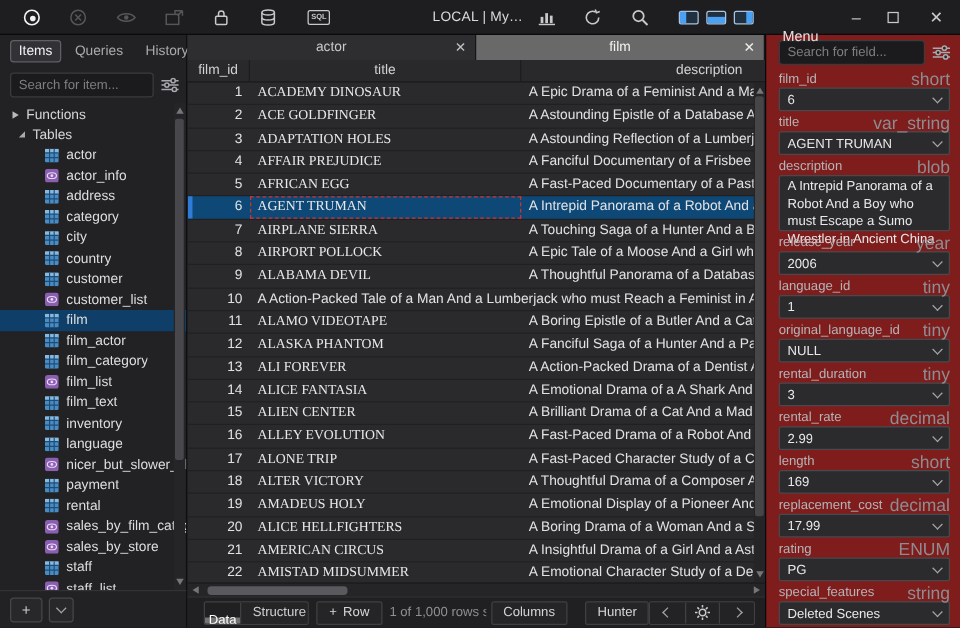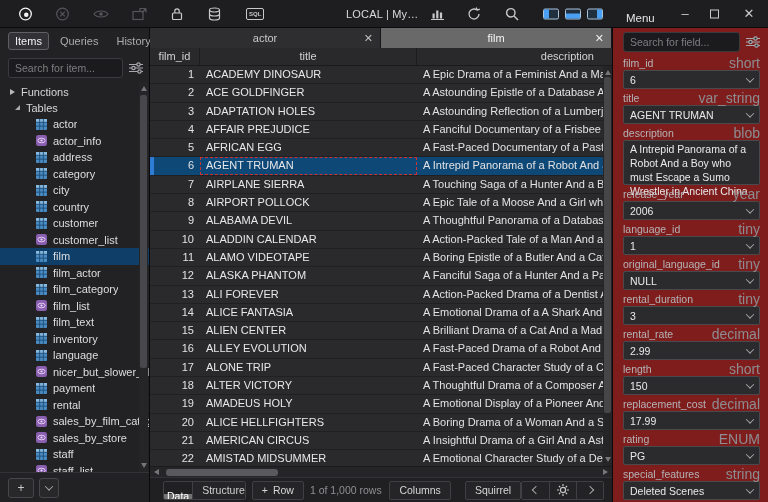--- a/index.html
+++ b/index.html
@@ -13,21 +13,21 @@
   .ic-dim { color:#55555a; }
   .ic-lit { color:#c9c9cc; }
   .ic-bright { color:#f2f2f4; }
   .conn-label { position:absolute; top:0; height:28px; line-height:28px; left:346px; font-size:11px; color:#dadadc; letter-spacing:.2px; }
   .sql-box { border:1px solid currentColor; border-radius:2px; font-size:6px; font-weight:bold; padding:2px 2px; line-height:1; }
   .ptog { width:16px; height:11px; border:1px solid #a9c4dd; border-radius:2px; position:relative; background:#20303f; }
   .ptog::after { content:''; position:absolute; background:#4aa0f2; }
   .ptog-left::after   { left:0; top:0; bottom:0; width:5px; }
   .ptog-bottom::after { left:0; right:0; bottom:0; height:5px; }
   .ptog-right::after  { right:0; top:0; bottom:0; width:5px; }
-  .menu-title { position:absolute; left:626px; top:4px; height:28px; line-height:28px; font-size:11.5px; color:#e4e4e6; }
+  .menu-title { position:absolute; left:626px; top:16px; height:28px; line-height:28px; font-size:11.5px; color:#e4e4e6; }
   .win-min { left:678px; width:14px; height:28px; color:#c9c9cc; font-size:13px; }
   .win-max { left:710px; }
   .win-max span { display:block; width:9px; height:9px; border:1px solid #c9c9cc; }
   .win-close { left:742px; width:14px; height:28px; color:#c9c9cc; font-size:13px; }
 
   
   .content { flex:1; display:flex; min-height:0; }
 
   
   .sidebar { width:150px; background:#222224; border-right:1px solid #0a0a0c; display:flex; flex-direction:column; }
@@ -72,21 +72,21 @@
   .mtab.active .tab-x { color:#eceded; }
 
   .thead { height:18px; flex:0 0 18px; display:flex; background:#29292b; border-bottom:1px solid #1a1a1c; font-size:11px; color:#d2d2d4; }
   .hc-id   { width:50px; text-align:center; line-height:17px; border-right:1px solid #1d1d1f; }
   .hc-title{ width:217px; text-align:center; line-height:17px; border-right:1px solid #1d1d1f; }
   .hc-desc { flex:1; text-align:right; line-height:17px; padding-right:18px; }
 
   .tbody { flex:1; overflow:hidden; position:relative; }
   .trow { height:18.3px; display:flex; background:#2a2a2c; border-bottom:1px solid #202022; font-size:11px; }
   .c-id   { width:50px; text-align:right; padding-right:6px; line-height:17px; color:#e2e2e4; }
-  .c-title{ width:217px; padding-left:6px; line-height:17px; color:#e8e8ea; white-space:nowrap; overflow:hidden; }
+  .c-title{ width:217px; padding-left:6px; line-height:17px; color:#e8e8ea; white-space:nowrap; overflow:hidden;font-family:Liberation Serif, serif; }
   .c-desc { flex:1; padding-left:6px; line-height:17px; color:#e2e2e4; white-space:nowrap; overflow:hidden; }
   .trow.selected { background:#0e4876; box-shadow:inset 4px 0 0 #2e7cd6; }
   .trow.selected .c-title { outline:1px dashed #cc3434; outline-offset:-1px; }
 
   
   .vscroll { position:absolute; right:0; top:38px; bottom:36px; width:9px; background:#252527; }
   .vscroll .thumb { position:absolute; left:1px; right:1px; top:11px; height:84%; background:#464649; border-radius:2px; }
 
   
   .hscroll { height:11px; flex:0 0 11px; position:relative; background:#252527; border-top:1px solid #1b1b1d; }
@@ -597,21 +597,20 @@
           </div>
 
           <div class="trow">
             <div class="c-id">9</div>
             <div class="c-title">ALABAMA DEVIL</div>
             <div class="c-desc">A Thoughtful Panorama of a Database Administrator And a Mad Scientist who must Outgun a Mad Scientist in A Jet Boat</div>
           </div>
 
           <div class="trow">
             <div class="c-id">10</div>
-            <div class="c-title">ALADDIN CALENDAR</div>
             <div class="c-desc">A Action-Packed Tale of a Man And a Lumberjack who must Reach a Feminist in Ancient China</div>
           </div>
 
           <div class="trow">
             <div class="c-id">11</div>
             <div class="c-title">ALAMO VIDEOTAPE</div>
             <div class="c-desc">A Boring Epistle of a Butler And a Cat who must Fight a Pastry Chef in A MySQL Convention</div>
           </div>
 
           <div class="trow">
@@ -697,21 +696,21 @@
         <div class="seg">
           <div class="seg-data">Data</div>
           <div class="seg-structure">Structure</div>
         </div>
         <div class="fbtn btn-row">
           <span>+</span>
           <span>Row</span>
         </div>
         <div class="status">1 of 1,000 rows selected</div>
         <div class="fbtn btn-columns">Columns</div>
-        <div class="fbtn btn-filters">Squirrel</div>
+        <div class="fbtn btn-filters">Hunter</div>
         <div class="pager">
           <div>
               <span class="chev chev-l"></span>
             </div>
           <div>
             <span>
               <svg width="12" height="12" viewBox="0 0 12 12" stroke="#c9c9cc" stroke-width="1.2" fill="none">
                   <circle cx="6" cy="6" r="2.6"></circle>
                   <path d="M6 0v2M6 10v2M0 6h2M10 6h2M1.9 1.9l1.4 1.4M8.7 8.7l1.4 1.4M10.1 1.9L8.7 3.3M3.3 8.7L1.9 10.1"></path>
                 </svg>
@@ -825,21 +824,21 @@
               <span class="chev chev-d f-chev"></span>
             </div>
           </div>
 
           <div class="field">
             <div class="f-head">
               <span class="f-name">length</span>
               <span class="f-type">short</span>
             </div>
             <div class="f-input">
-              <span class="f-value">150</span>
+              <span class="f-value">169</span>
               <span class="chev chev-d f-chev"></span>
             </div>
           </div>
 
           <div class="field">
             <div class="f-head">
               <span class="f-name">replacement_cost</span>
               <span class="f-type">decimal</span>
             </div>
             <div class="f-input">

